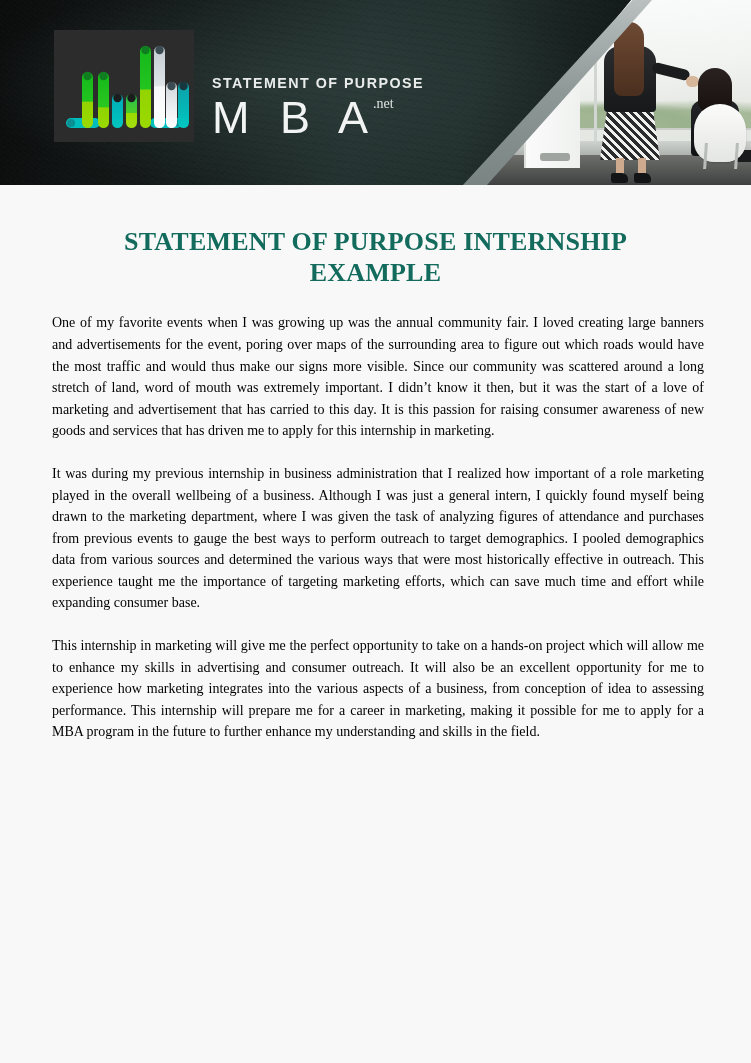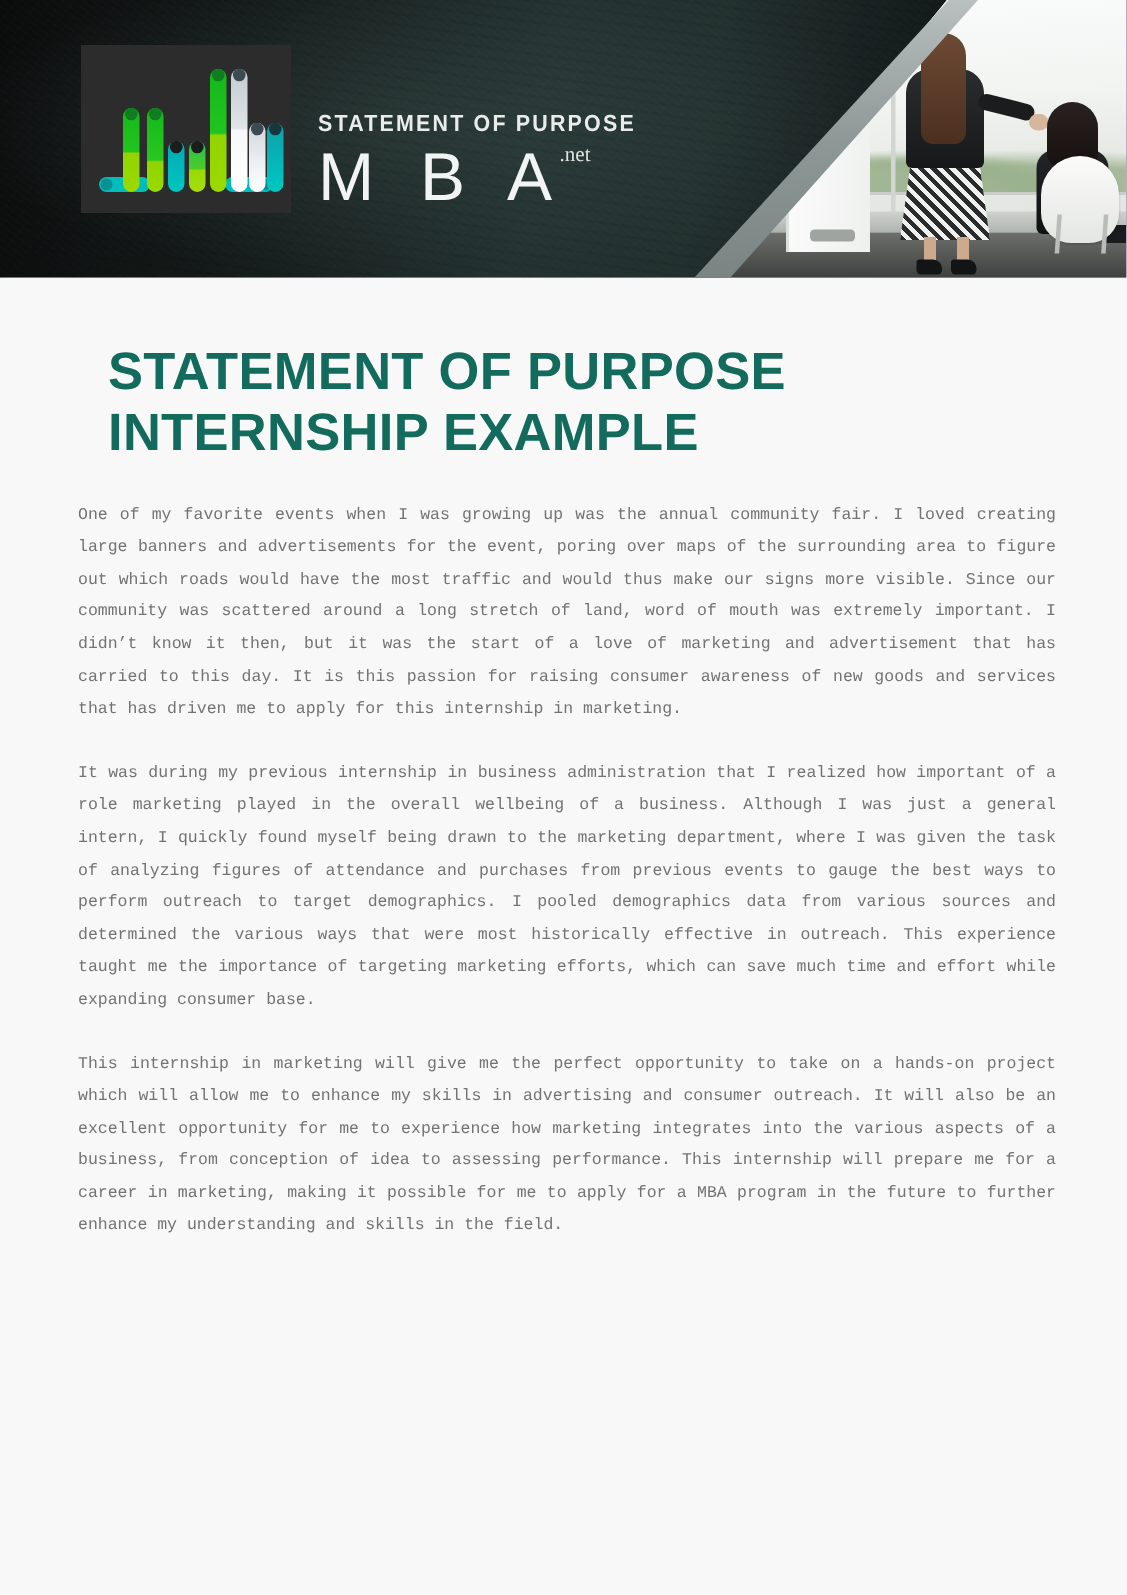--- a/index.html
+++ b/index.html
@@ -11,21 +11,21 @@
     font-family: "Liberation Sans", sans-serif;
     overflow: hidden;
   }
 
   
   .banner {
     position: relative;
     width: 751px;
     height: 185px;
     overflow: hidden;
-    background: #4c1d95;
+    background: #c2410c;
   }
 
   
   .banner-dark {
     position: absolute;
     inset: 0;
     background:
       radial-gradient(ellipse 60% 80% at 38% 45%, rgba(52,70,67,0.55) 0%, rgba(24,32,31,0.0) 70%),
       linear-gradient(100deg, #0b0c0c 0%, #141a19 22%, #233230 48%, #22302e 62%, #121818 82%, #0b0d0d 100%);
     clip-path: polygon(0 0, 100% 0, 100% 100%, 0 100%);
@@ -151,34 +151,35 @@
   .doc {
     position: relative;
     padding: 0;
     background: #f8f8f8;
     width: 751px;
     height: 878px;
   }
 
   .doc-title {
     margin: 42px 72px 0 72px;
+    text-align: center;
     color: #126b5c;
-    font-family: Liberation Sans, sans-serif;
+    font-family: Liberation Serif, serif;
     font-weight: bold;
-    font-size: 35px;
+    font-size: 26px;
     line-height: 1.18;
     letter-spacing: .2px;
   }
 
   .doc-body { margin: 24px 47px 0 52px; }
 
   .doc-p {
-    color: #737373;
-    font-family: Liberation Mono, monospace;
-    font-size: 11px;
+    color: #000000;
+    font-family: Liberation Serif, serif;
+    font-size: 14px;
     line-height: 21.6px;
     text-align: justify;
     text-justify: inter-word;
     hyphens: auto;
     -webkit-hyphens: auto;
     margin-bottom: 21px;
   }
   .doc-p:last-child { margin-bottom: 12px; }
 </style>
 </head>

